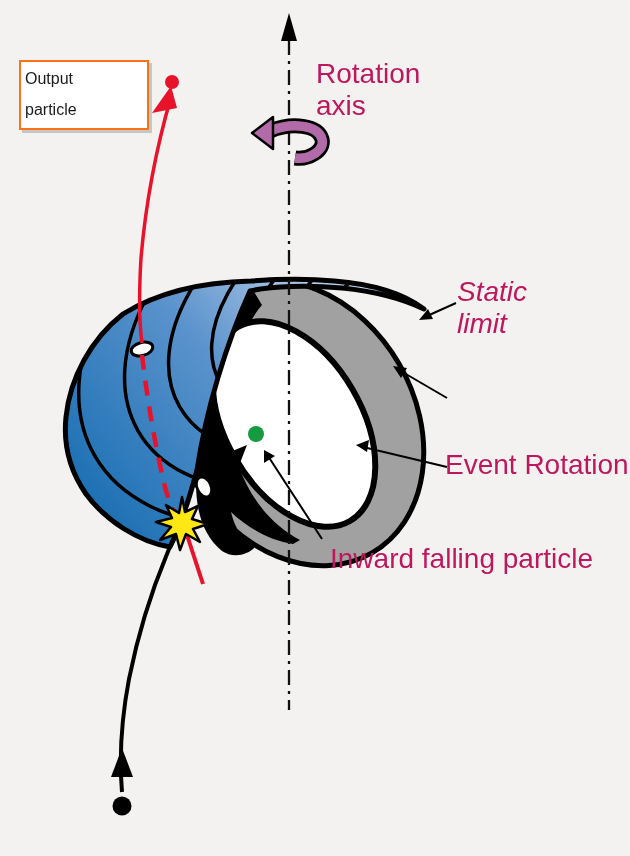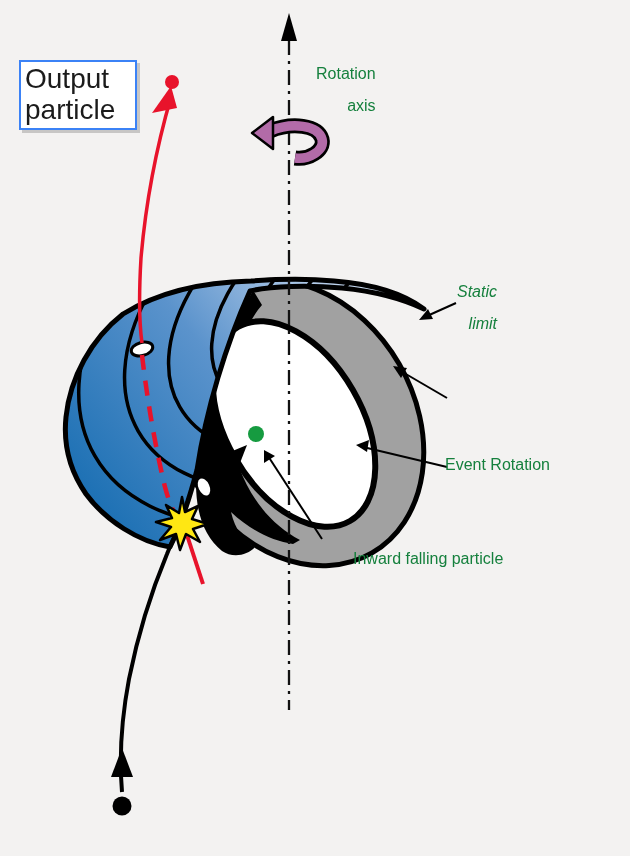--- a/index.html
+++ b/index.html
@@ -1,25 +1,25 @@
 <!DOCTYPE html>
 <html><head>
 <meta charset="utf-8">
 <style>
   html,body{margin:0;padding:0;background:#f3f2f1;}
   .stage{
     position:relative;width:630px;height:856px;background:#f3f2f1;
     overflow:hidden;font-family:"Liberation Sans",sans-serif;color:#1b1b1b;
   }
   .stage svg{position:absolute;left:0;top:0;}
-  .lbl{position:absolute;font-size:16px;line-height:32px;white-space:nowrap;color:#15803d;text-align:right;}
+  .lbl{position:absolute;font-size:28px;line-height:32px;white-space:nowrap;color:#be185d;}
   .lbl-box{
     position:absolute;left:19px;top:60px;width:110px;background:#ffffff;
-    border:2px solid #3b82f6;box-shadow:3px 3px 0 rgba(0,0,0,0.18);
-    font-size:28px;line-height:31px;padding:1px 0 3px 4px;
+    border:2px solid #f97316;box-shadow:3px 3px 0 rgba(0,0,0,0.18);
+    font-size:16px;line-height:31px;padding:1px 12px 3px 4px;
   }
 </style>
 </head>
 <body>
 
 <div class="stage">
 
   <svg width="630" height="856" viewBox="0 0 630 856">
     <defs>
       <linearGradient id="shellGrad" gradientUnits="userSpaceOnUse" x1="95" y1="520" x2="395" y2="278">
@@ -112,17 +112,17 @@
   </div>
 
   <div class="lbl" style="left:457px;top:276px;font-style:italic;">
     <div>Static</div>
     <div>limit</div>
   </div>
 
 
   <div class="lbl" style="left:445px;top:449px;">Event Rotation</div>
 
-  <div class="lbl" style="left:330px;top:543px;margin-left:23px;">Inward falling particle</div>
+  <div class="lbl" style="left:330px;top:543px;">Inward falling particle</div>
 
 
 
 </div>
 
 </body></html>

